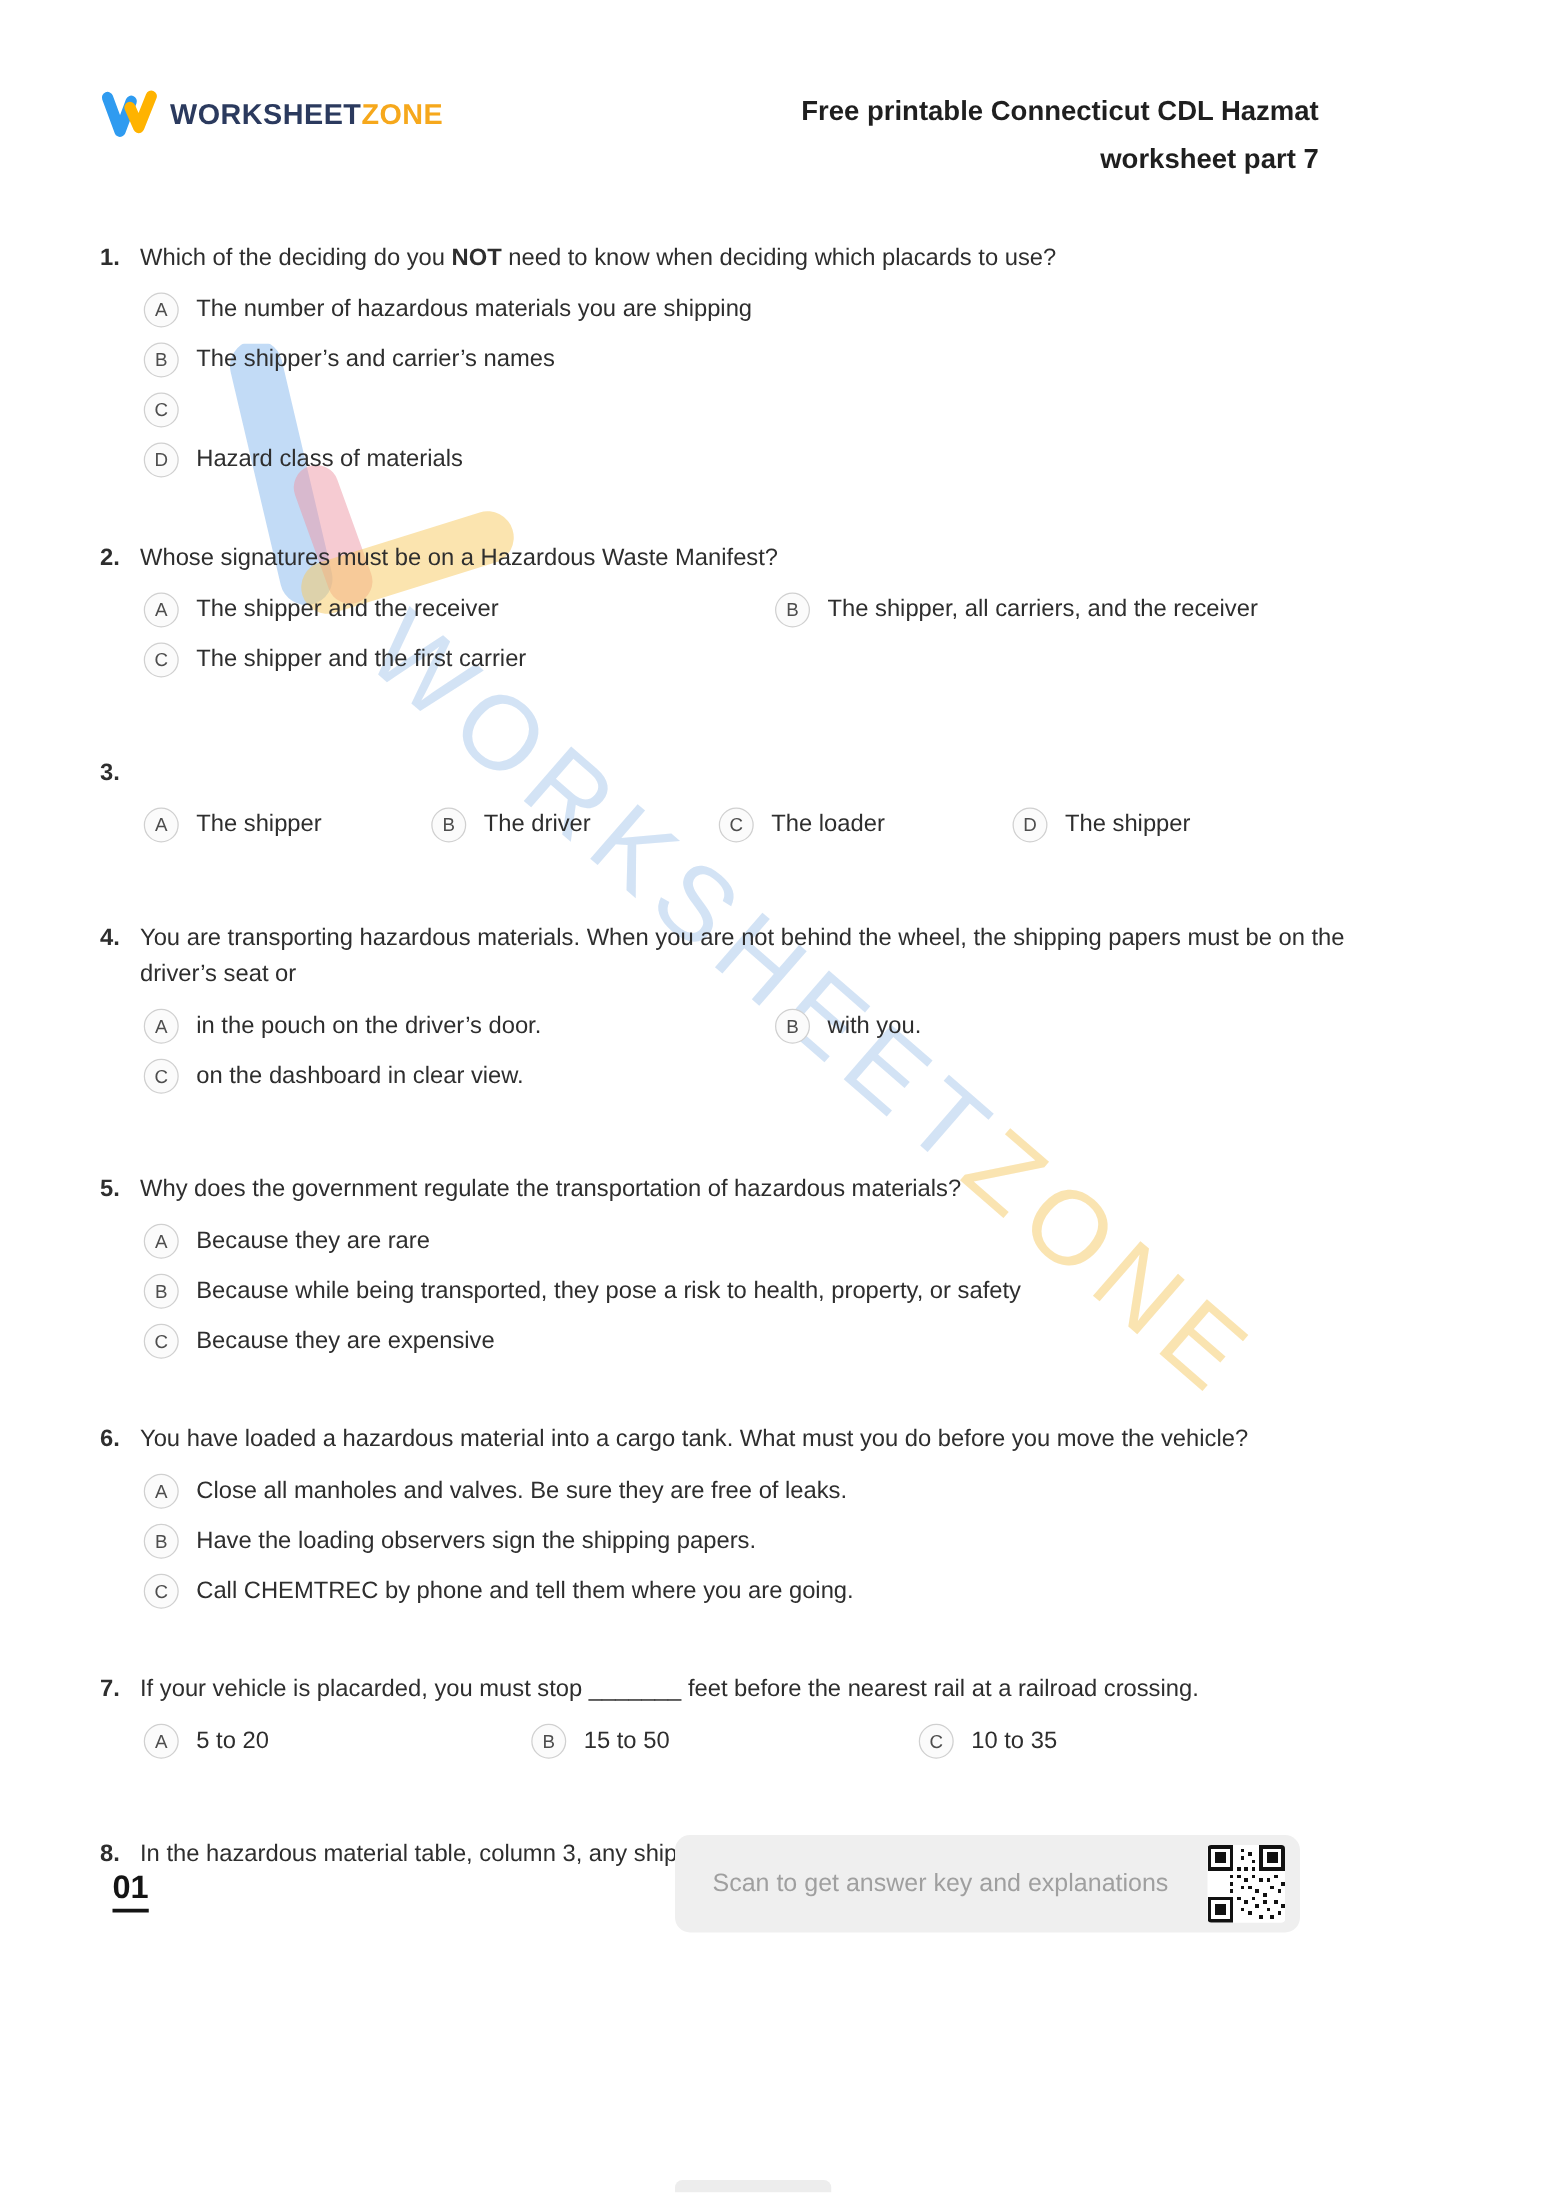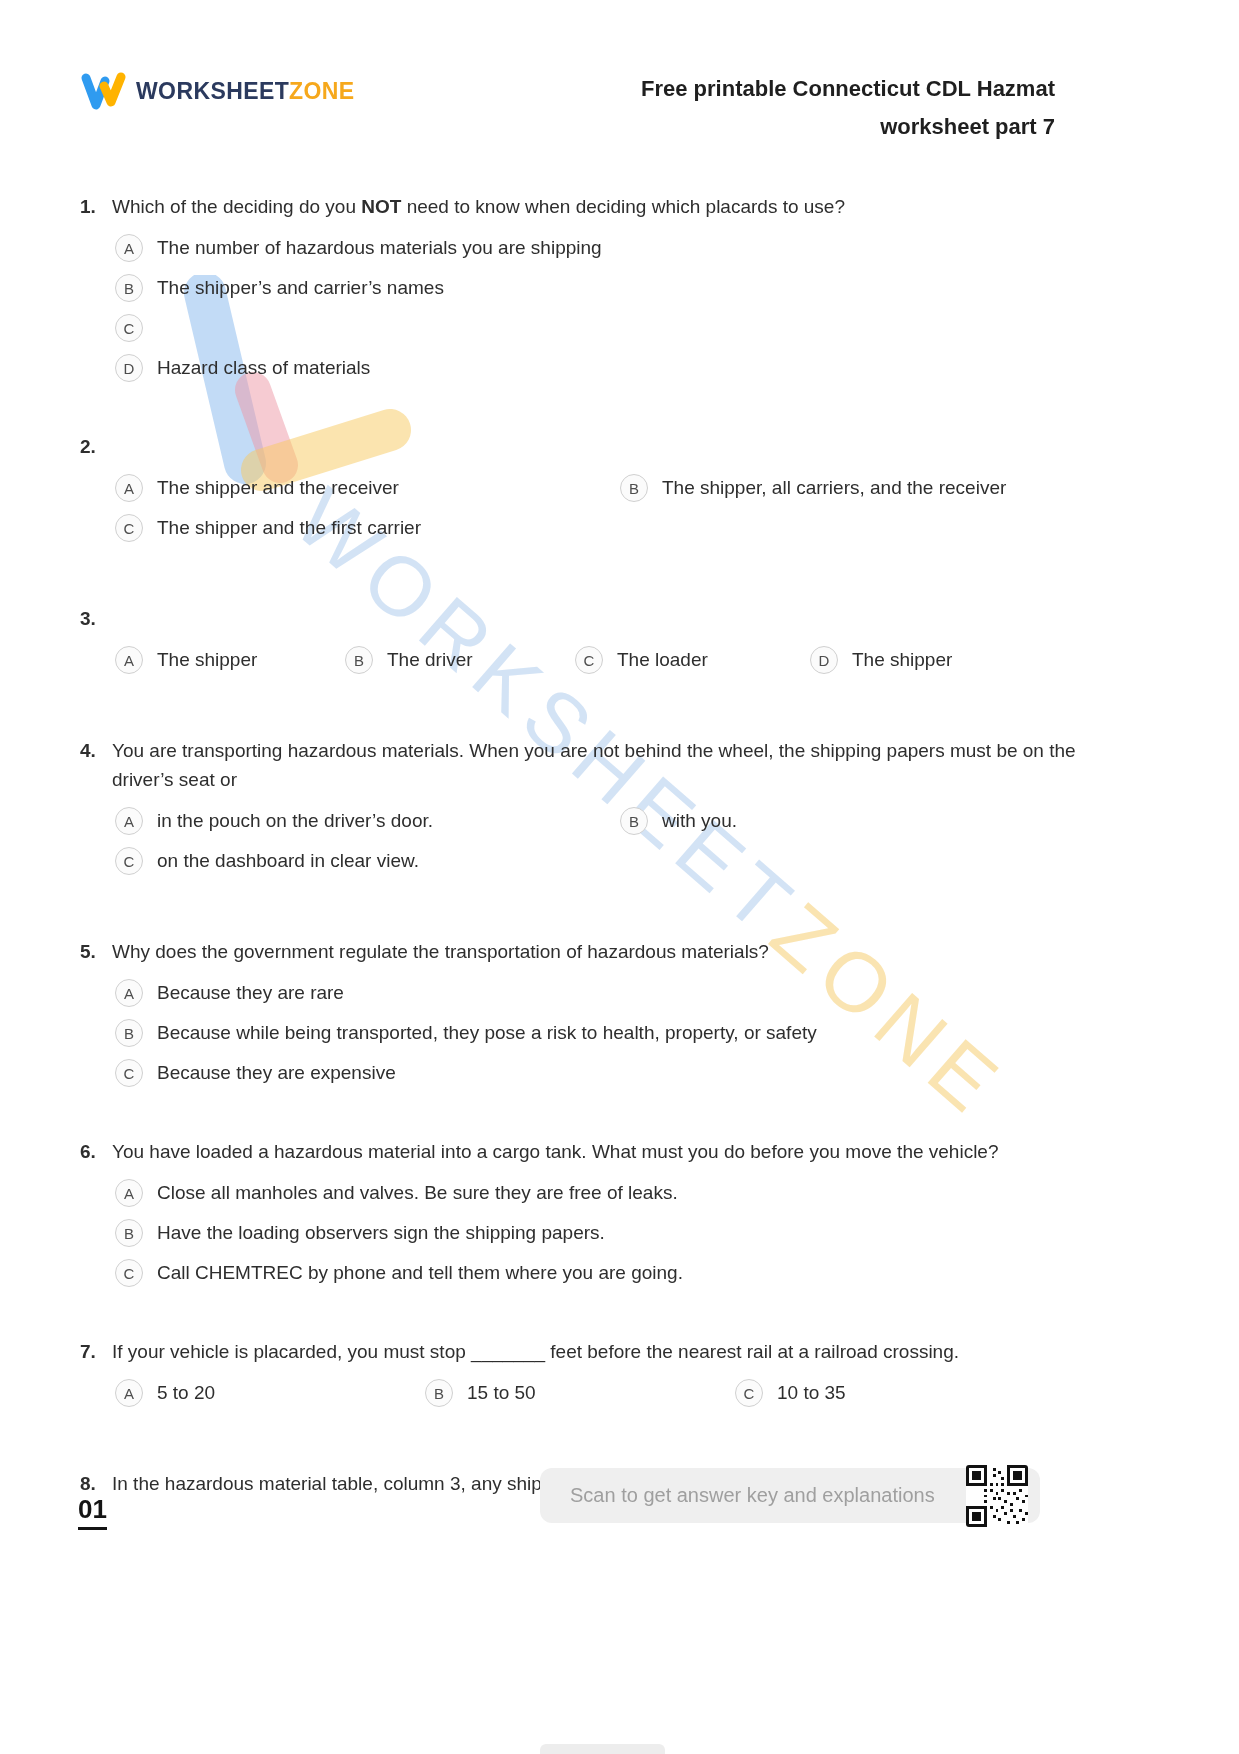--- a/index.html
+++ b/index.html
@@ -46,26 +46,26 @@
     font-size:15px; display:flex; align-items:center; justify-content:center;
   }
   .opt-text { font-size:19px; line-height:28px; }
 
   .opts-cols2 { display:grid; grid-template-columns:505px 1fr; }
   .opts-row4  { display:grid; grid-template-columns:230px 230px 235px 1fr; }
   .opts-row3  { display:grid; grid-template-columns:310px 310px 1fr; }
 
   
   .page-num {
-    position:absolute; left:78px; top:1494px;
+    position:absolute; left:90px; top:1494px;
     font-size:26px; font-weight:bold; color:#141414;
     border-bottom:3px solid #141414; padding-bottom:2px; display:inline-block;
   }
   .scan-box {
-    position:absolute; left:540px; top:1468px; width:500px; height:55px;
+    position:absolute; left:540px; top:1468px; width:500px; height:78px;
     background:#efefef; border-radius:12px;
     display:flex; align-items:center; justify-content:space-between;
     padding:0 12px 0 30px;
   }
   .scan-text { color:#9f9f9f; font-size:20px; }
   .qr { background:#ffffff; border-radius:3px; }
   .next-page-peek {
     position:absolute; bottom:0; left:540px; width:125px; height:10px;
     background:#ededed; border-radius:6px 6px 0 0;
   }
@@ -118,20 +118,21 @@
         <div class="option">
           <span class="bubble">D</span>
           <span class="opt-text">Hazard class of materials</span>
         </div>
       </div>
     </section>
 
     <section class="question">
       <div class="q-head">
         <span class="q-num">2.</span>
+        <p class="q-text">Whose signatures must be on a Hazardous Waste Manifest?</p>
       </div>
       <div class="options opts-cols2">
         <div class="option">
           <span class="bubble">A</span>
           <span class="opt-text">The shipper and the receiver</span>
         </div>
         <div class="option">
           <span class="bubble">B</span>
           <span class="opt-text">The shipper, all carriers, and the receiver</span>
         </div>

